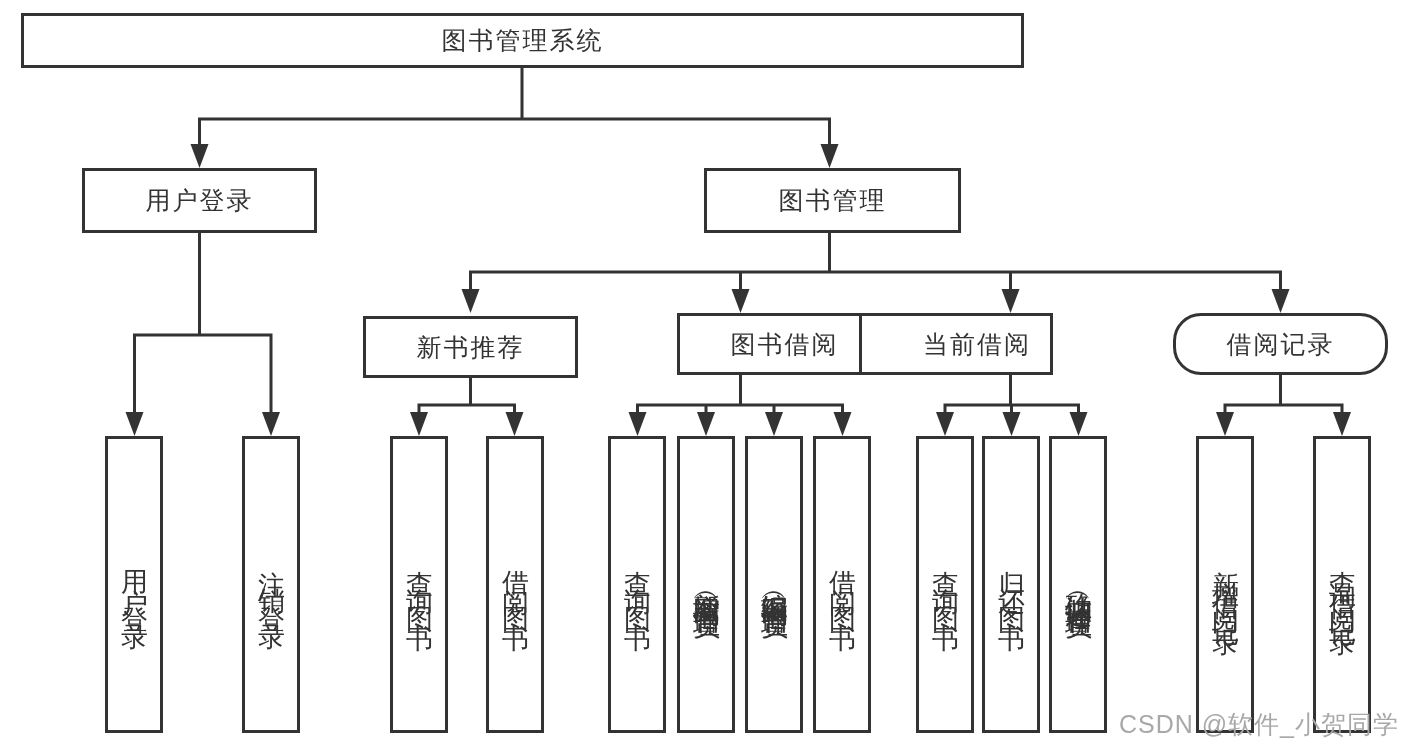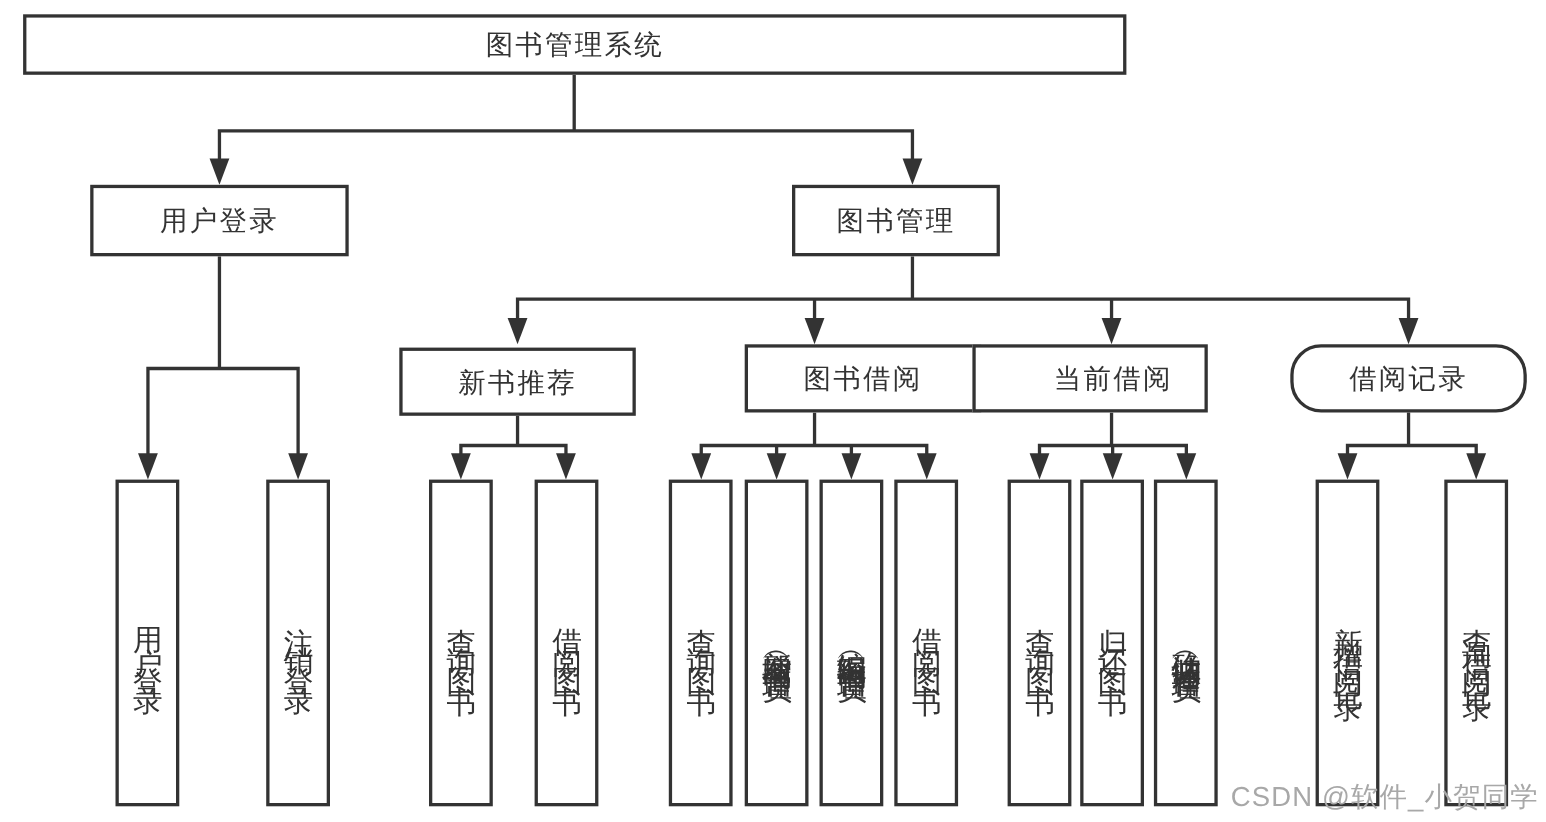--- a/index.html
+++ b/index.html
@@ -74,25 +74,25 @@
     <polygon points="1069.5,412 1087.5,412 1078.5,436"></polygon>
 
     <path d="M1280.5,375 V405 M1225,405 H1342 M1225,403.5 V414 M1342,403.5 V414"></path>
     <polygon points="1216,412 1234,412 1225,436"></polygon>
     <polygon points="1333,412 1351,412 1342,436"></polygon>
   </svg>
 
   <div class="node" style="left:21px; top:13px; width:1003px; height:55px;">图书管理系统</div>
 
   <div class="node" style="left:82px; top:168px; width:235px; height:65px;">用户登录</div>
-  <div class="node" style="left:720px; top:168px; width:189px; height:65px;">图书管理</div>
+  <div class="node" style="left:704px; top:168px; width:257px; height:65px;">图书管理</div>
 
   <div class="node" style="left:363px; top:316px; width:215px; height:62px;">新书推荐</div>
   <div class="node" style="left:633px; top:313px; width:215px; height:62px;margin-left:44px;">图书借阅</div>
-  <div class="node" style="left:884px; top:313px; width:214px; height:62px;padding-left:42px;">当前借阅</div>
+  <div class="node" style="left:859px; top:313px; width:194px; height:62px;padding-left:42px;">当前借阅</div>
   <div class="node" style="left:1173px; top:313px; width:215px; height:62px;border-radius:28px;">借阅记录</div>
 
   <div class="leaf" style="left:105px;">
     <span>用户登录</span>
   </div>
   <div class="leaf" style="left:242px;">
     <span>注销登录</span>
   </div>
 
   <div class="leaf" style="left:390px;">

